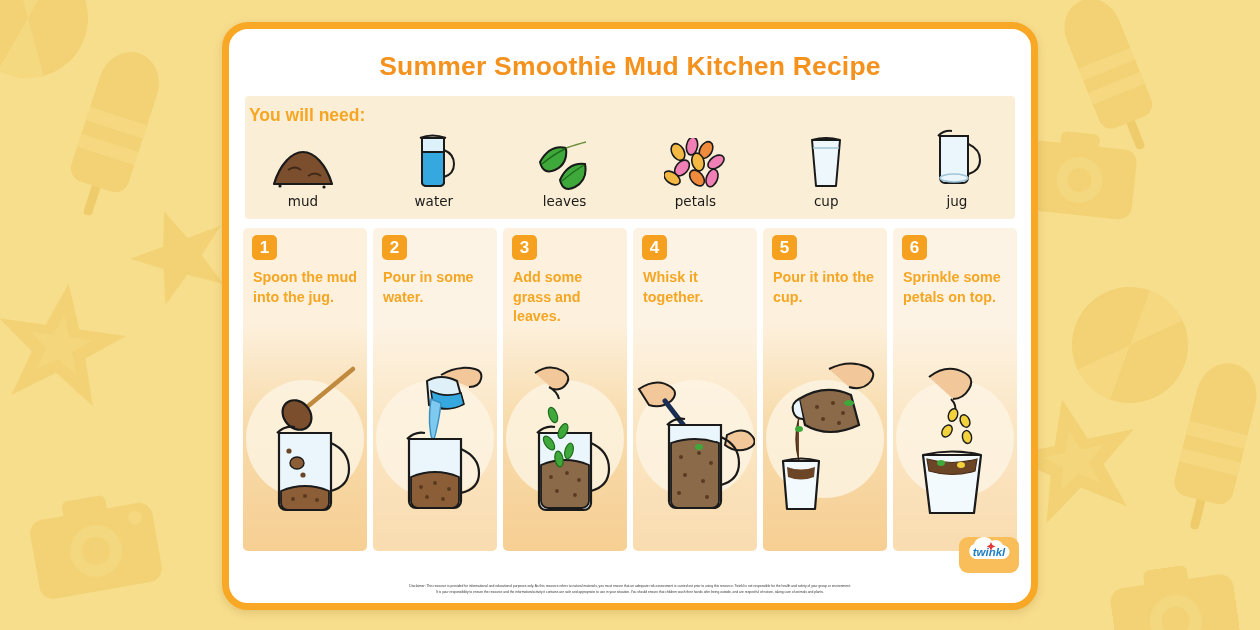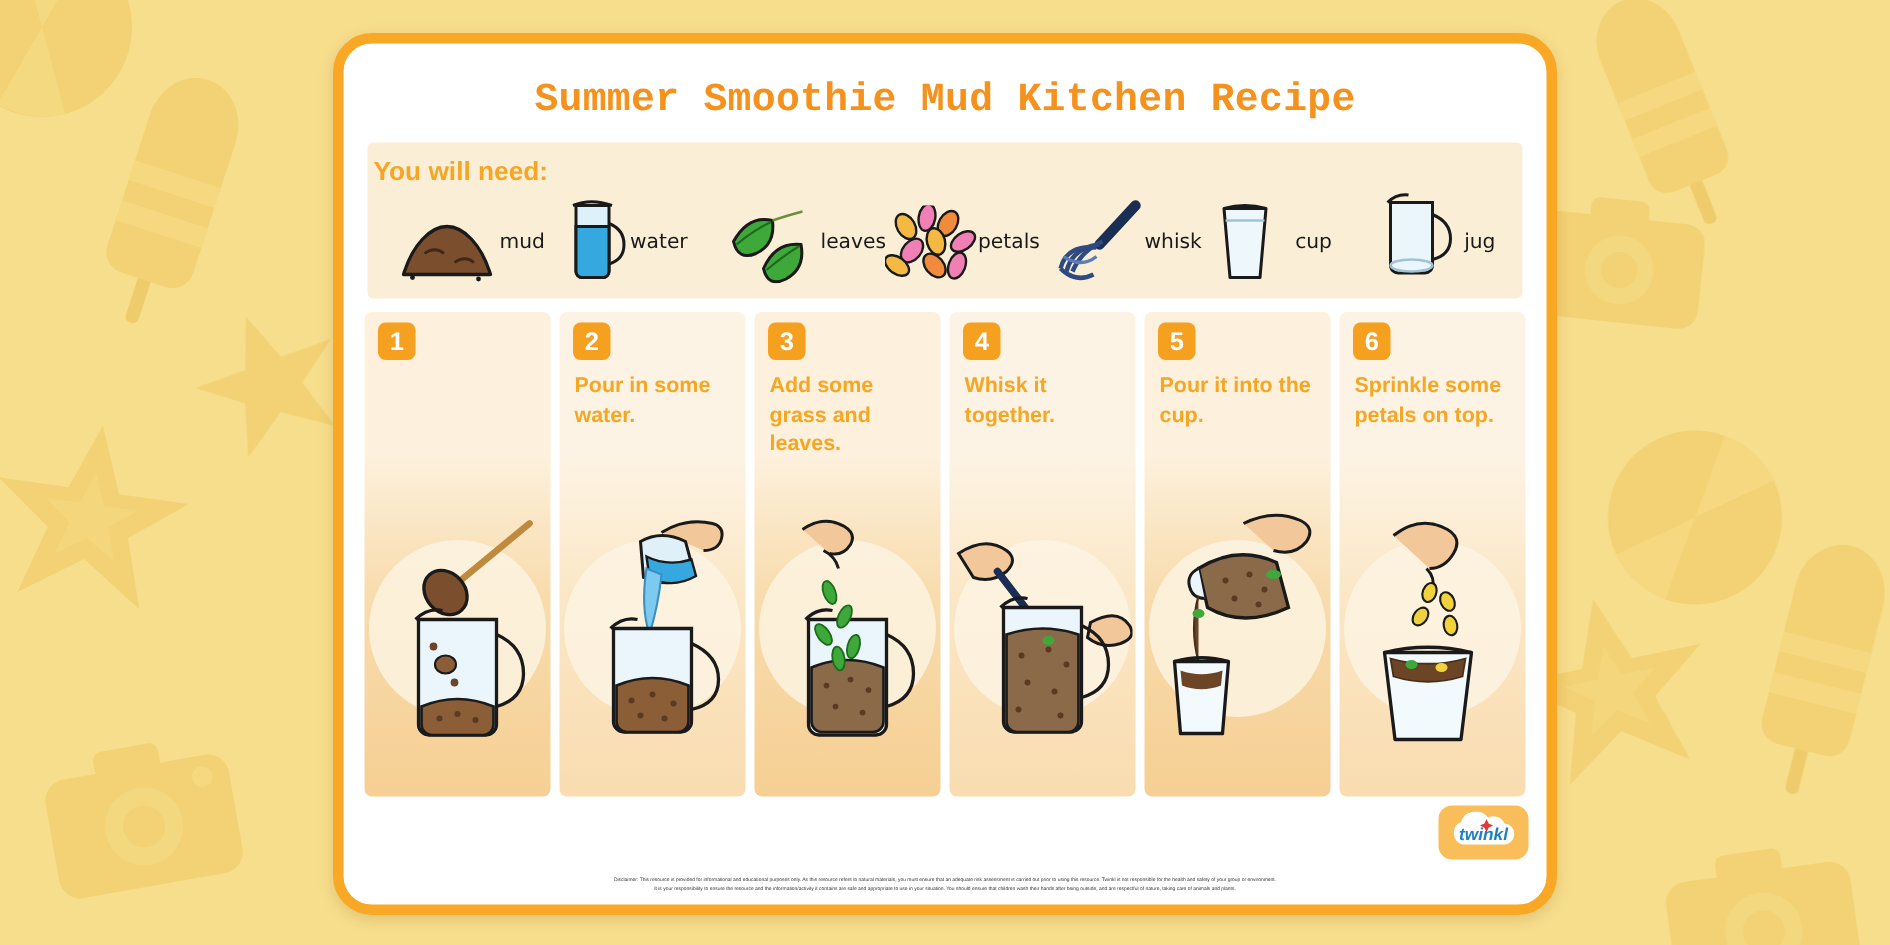--- a/index.html
+++ b/index.html
@@ -13,33 +13,33 @@
   #bg svg{position:absolute;inset:0;}
   
   #poster{
     position:absolute;left:222px;top:22px;width:816px;height:588px;
     background:#ffffff;border:7px solid #f9a825;border-radius:26px;
     box-sizing:border-box;box-shadow:0 3px 10px rgba(120,80,0,.18);
     overflow:hidden;
   }
   #title{
     text-align:center;color:#f5921e;font-size:26.5px;font-weight:bold;
-    letter-spacing:.2px;margin:22px 0 0 0;font-family:Liberation Mono, monospace;
+    letter-spacing:.2px;margin:22px 0 0 0;
   }
   
   #need{
     margin:14px 16px 0 16px;background:#fbeed6;border-radius:4px;
     padding:8px 4px 10px 4px;
   }
   #need-title{
     text-align:left;color:#f5a623;font-size:17.5px;font-weight:bold;margin:1px 0 4px 0;
   }
   #need-row{display:flex;justify-content:space-between;padding:0 14px;}
   .need-item{
-    width:80px;display:flex;flex-direction:row;align-items:center;justify-content:space-between;
+    width:80px;display:flex;flex-direction:column;align-items:center;justify-content:flex-end;
   }
   .need-art{height:60px;display:flex;align-items:flex-end;justify-content:center;}
   .need-label{font-size:13.5px;color:#1a1a1a;margin-top:3px;font-family:"DejaVu Sans",sans-serif;}
   
   #steps{display:flex;gap:6px;margin:9px 14px 0 14px;height:323px;}
   .step{
     flex:1;position:relative;border-radius:5px;overflow:hidden;
     background:linear-gradient(180deg,#fdf0dc 0%,#fdf0dc 30%,#f8dcad 58%,#f6cf93 100%);
   }
   .step.alt{
@@ -58,21 +58,21 @@
     position:absolute;left:10px;top:40px;right:6px;
     color:#f5a623;font-size:14.3px;font-weight:bold;line-height:1.38;
   }
   .step-art{
     position:absolute;left:0;right:0;top:126px;height:180px;
     display:flex;align-items:center;justify-content:center;
   }
   
   #logo{
     position:absolute;right:12px;bottom:30px;width:60px;height:36px;
-    background:#f9be59;border-radius:9px;display:flex;align-items:center;justify-content:center;
+    background:#f9be59;border-radius:9px;display:flex;justify-content:center;
   }
   
   #disclaimer{
     position:absolute;left:0;right:0;bottom:7px;text-align:center;
     font-size:3.3px;color:#333;line-height:1.75;padding:0 24px;
     font-family:"Liberation Sans",sans-serif;
   }
 </style>
 </head>
 <body>
@@ -215,33 +215,20 @@
               <ellipse cx="18" cy="30" rx="6" ry="9" fill="#ef7fb4" transform="rotate(40 18 30)"></ellipse>
               <ellipse cx="33" cy="40" rx="6" ry="9" fill="#f08a3c" transform="rotate(-40 33 40)"></ellipse>
               <ellipse cx="48" cy="40" rx="5.5" ry="9" fill="#ef7fb4" transform="rotate(20 48 40)"></ellipse>
               <ellipse cx="8" cy="40" rx="5.5" ry="9" fill="#f4b942" transform="rotate(-55 8 40)"></ellipse>
             </g>
           </svg>
         </div>
         <div class="need-label">petals</div>
       </div>
 
-      <div class="need-item">
-        <div class="need-art">
-          <svg width="64" height="56" viewBox="0 0 64 56">
-            <path d="M58,4 L34,30" stroke="#1a2d52" stroke-width="7" stroke-linecap="round"></path>
-            <path d="M36,28 q-14,6 -20,20" fill="none" stroke="#2e4a80" stroke-width="3"></path>
-            <path d="M34,30 q-18,2 -22,18" fill="none" stroke="#2e4a80" stroke-width="3"></path>
-            <path d="M32,32 q-20,-2 -24,14" fill="none" stroke="#2e4a80" stroke-width="3"></path>
-            <path d="M8,46 q10,10 22,4" fill="none" stroke="#2e4a80" stroke-width="3"></path>
-            <path d="M10,38 q12,8 22,0" fill="none" stroke="#5d7cb8" stroke-width="2.2"></path>
-          </svg>
-        </div>
-        <div class="need-label">whisk</div>
-      </div>
 
 
       <div class="need-item">
         <div class="need-art">
           <svg width="44" height="56" viewBox="0 0 44 56">
             <path d="M8,6 h28 l-4,46 h-20 z" fill="#eef7fb" stroke="#1a1a1a" stroke-width="2" stroke-linejoin="round"></path>
             <path d="M9,14 h26" stroke="#9fc4d6" stroke-width="1.6"></path>
             <path d="M8,6 q14,-4 28,0" fill="none" stroke="#1a1a1a" stroke-width="2"></path>
           </svg>
         </div>
@@ -261,20 +248,21 @@
       </div>
 
     </div>
   </section>
 
   <section id="steps">
 
     <article class="step">
       <div class="halo"></div>
       <div class="badge">1</div>
+      <div class="step-text">Spoon the mud into the jug.</div>
       <div class="step-art">
         <svg width="120" height="170" viewBox="0 0 120 170">
           <path d="M108,10 L62,48" stroke="#c08a3e" stroke-width="4.5" stroke-linecap="round"></path>
           <ellipse cx="52" cy="56" rx="13" ry="16" fill="#7b4e2d" stroke="#1a1a1a" stroke-width="2.2" transform="rotate(-42 52 56)"></ellipse>
           <path d="M34,74 h52 v70 a7,7 0 0,1 -7,7 h-38 a7,7 0 0,1 -7,-7 z" fill="#eaf6fc" stroke="#1a1a1a" stroke-width="2.2"></path>
           <path d="M86,84 q18,8 18,26 q0,17 -18,22" fill="none" stroke="#1a1a1a" stroke-width="2.2"></path>
           <path d="M32,74 q8,-8 18,-6" fill="none" stroke="#1a1a1a" stroke-width="2.2"></path>
           <path d="M36,132 q24,-10 48,0 v12 a7,7 0 0,1 -7,7 h-34 a7,7 0 0,1 -7,-7 z" fill="#8b5e38" stroke="#1a1a1a" stroke-width="1.8"></path>
           <g fill="#5a3a20">
             <circle cx="48" cy="140" r="2"></circle>

